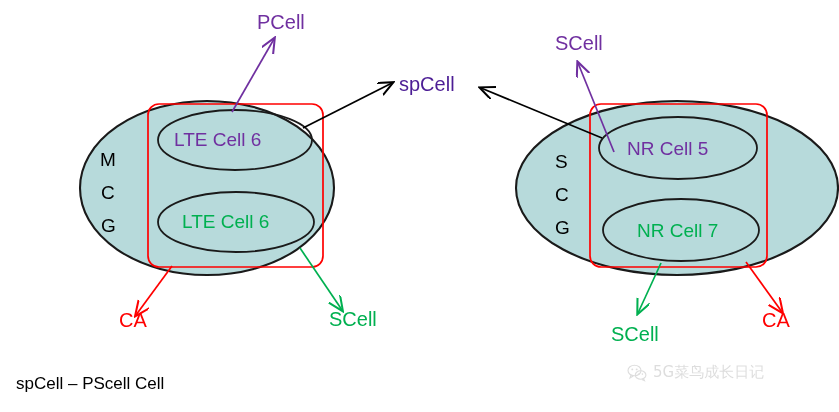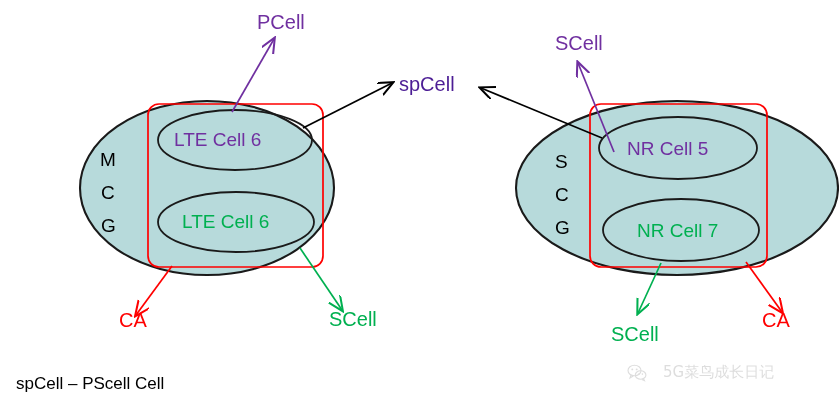--- a/index.html
+++ b/index.html
@@ -46,21 +46,21 @@
     font-size: 20px;
   }
   .caption {
     font-size: 17px;
     color: #000000;
   }
   .watermark {
     position: absolute;
     display: flex;
     align-items: center;
-    gap: 16px;
+    gap: 6px;
     opacity: 0.30;
   }
   .watermark-text {
     font-size: 15px;
     color: #909090;
     font-family: "DejaVu Sans", sans-serif;
     white-space: nowrap;
   }
 </style>
 </head>

